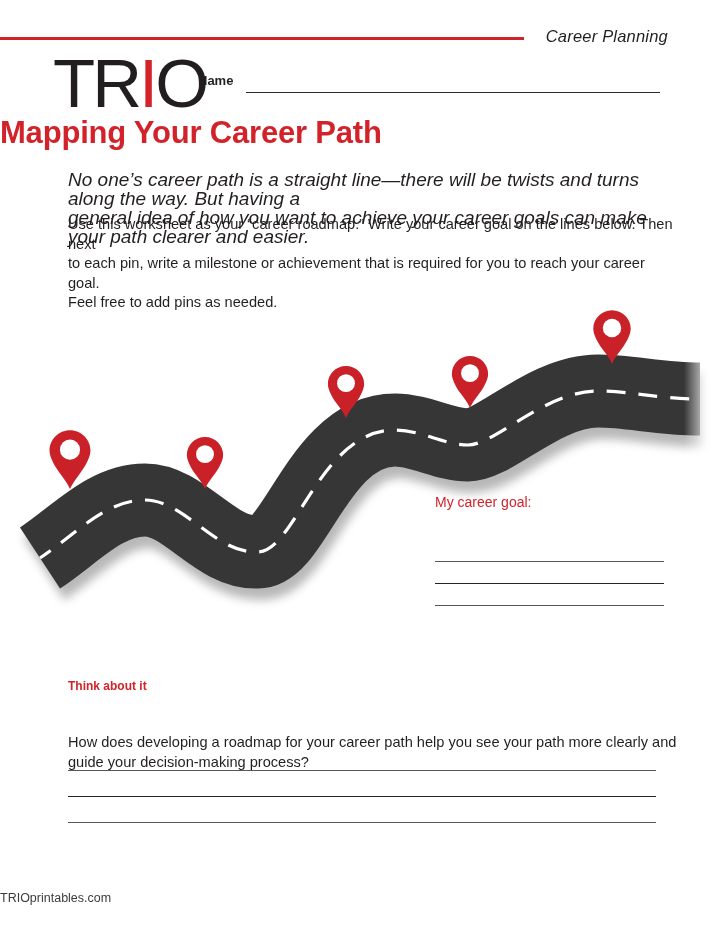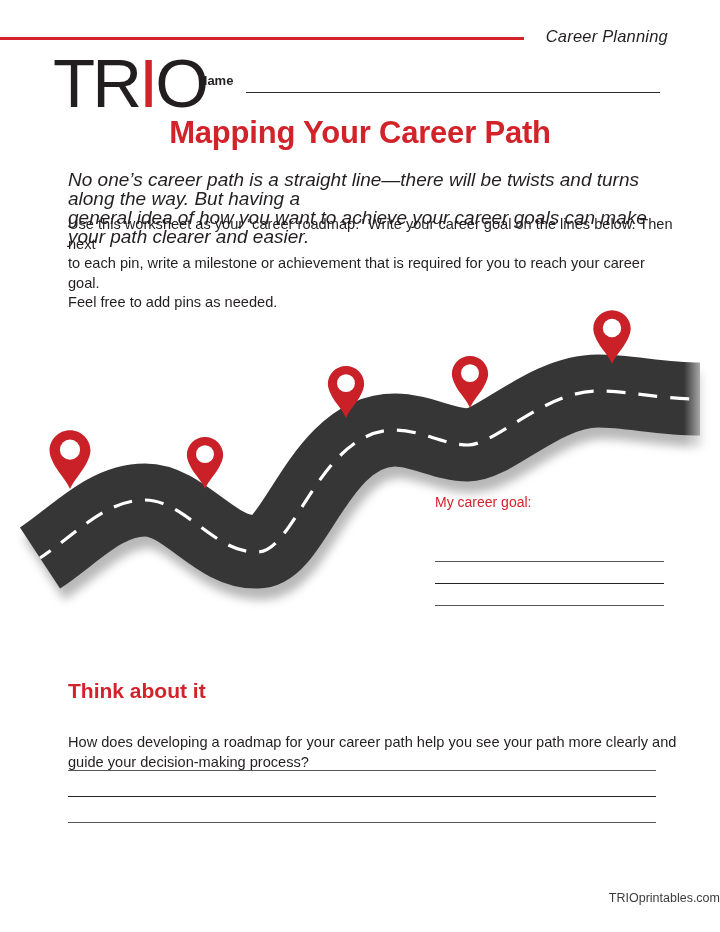--- a/index.html
+++ b/index.html
@@ -14,35 +14,35 @@
   body{
     width:720px;height:932px;background:#ffffff;position:relative;overflow:hidden;
     font-family:"Liberation Sans",sans-serif;color:var(--text);
   }
   .top-rule{position:absolute;left:0;top:37px;width:524px;height:2.5px;background:var(--accent-red)}
   .category{position:absolute;top:27px;right:52px;font-size:16.5px;font-weight:normal;font-style:italic;letter-spacing:.2px;color:#231f20}
   .logo{position:absolute;left:53px;top:49px;font-size:69px;line-height:1;font-weight:normal;letter-spacing:-3px;color:#221e1f}
   .logo .red{color:var(--accent-red)}
   .name-label{position:absolute;left:198px;top:73px;font-size:13px;font-weight:bold}
   .name-line{position:absolute;left:246px;top:92px;width:414px;border-top:1.6px solid #2b2b2b}
-  .title{position:absolute;left:0;top:115px;width:720px;margin:0;text-align:center;
+  .title{position:absolute;left:0;top:115px;width:720px;margin:0;
          font-size:31px;font-weight:bold;color:var(--accent-red);letter-spacing:-.2px}
   .intro{position:absolute;left:68px;top:170px;width:580px;margin:0;font-size:19px;line-height:19px;
          font-style:italic;white-space:pre-line;color:#231f20}
   .instructions{position:absolute;left:68px;top:215px;width:610px;margin:0;font-size:14.6px;line-height:19.5px;
          white-space:pre-line;color:#231f20}
   svg.road{position:absolute;left:0;top:0;width:720px;height:932px;pointer-events:none}
   .goal-heading{position:absolute;left:435px;top:494px;font-size:14px;font-weight:normal;color:var(--accent-red)}
   .goal-line{position:absolute;left:435px;width:229px;border-top:1.7px solid var(--line-gray)}
   .gl1{top:561px}.gl2{top:583px;border-top:1.2px solid #232323}.gl3{top:605px}
-  .think-heading{position:absolute;left:68px;top:679px;font-size:21px;font-weight:bold;color:var(--accent-red)}
+  .think-heading{position:absolute;left:68px;top:679px;font-size:12px;font-weight:bold;color:var(--accent-red)}
   .question{position:absolute;left:68px;top:733px;width:610px;margin:0;font-size:14.6px;line-height:19.5px;white-space:pre-line}
   .answer-line{position:absolute;left:68px;width:588px;border-top:1.7px solid var(--line-gray)}
   .al1{top:770px}.al2{top:796px;border-top:1.2px solid #232323}.al3{top:822px}
-  .footer{position:absolute;left:0;top:891px;width:720px;text-align:right;font-size:12.5px;color:#3c3c3e}
+  .footer{position:absolute;left:0;top:891px;width:720px;text-align:left;font-size:12.5px;color:#3c3c3e}
 </style>
 </head>
 <body>
 
 <div>
 
   <div class="top-rule"></div>
   <div class="category">Career Planning</div>
 
   <div class="logo"><span>TR</span><span class="red">I</span><span>O</span></div>

